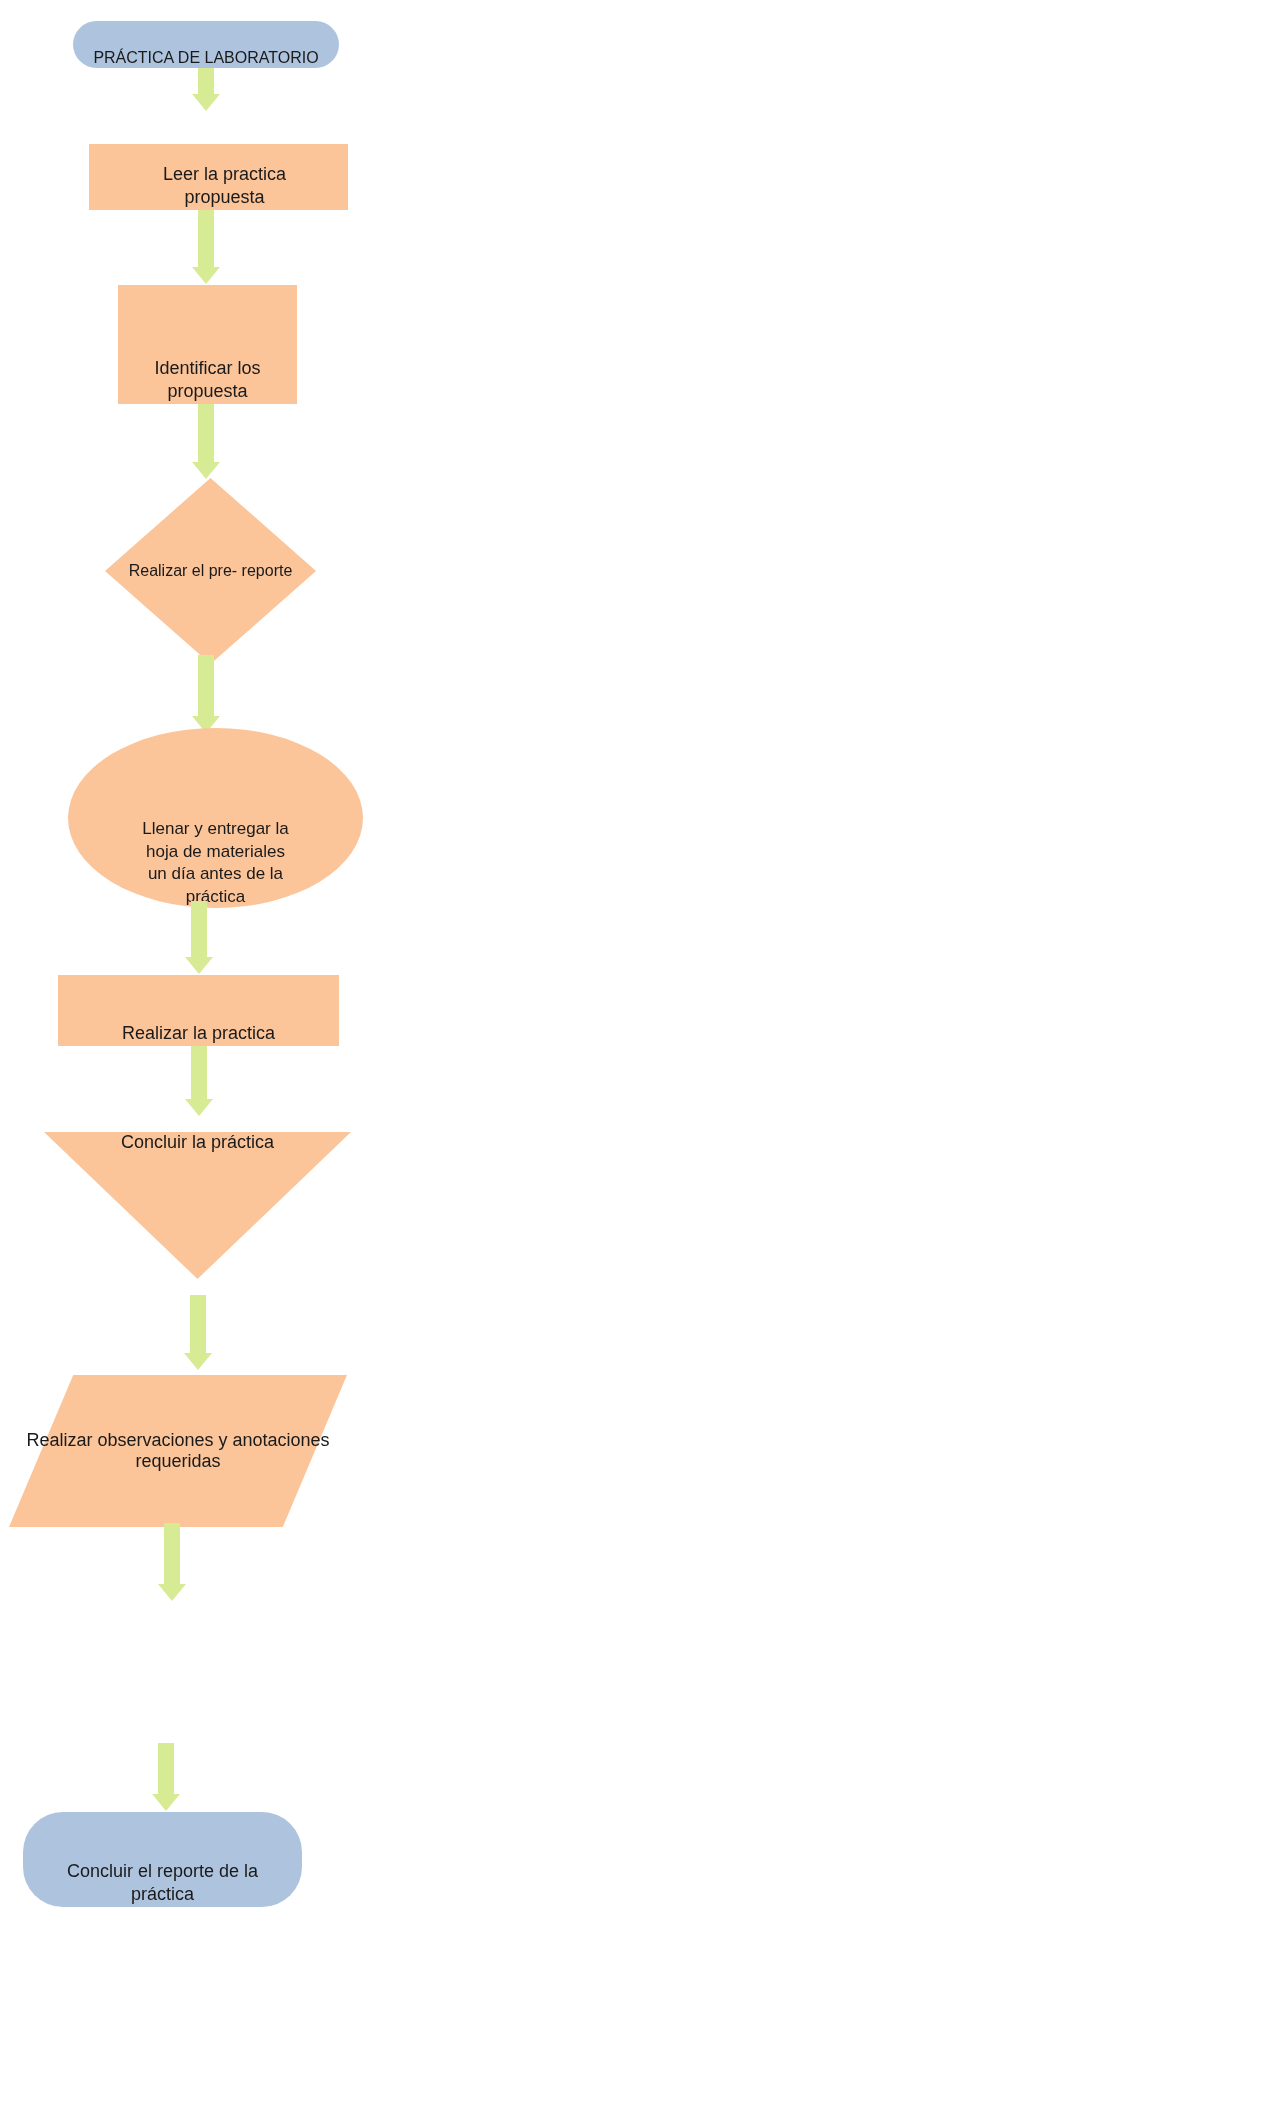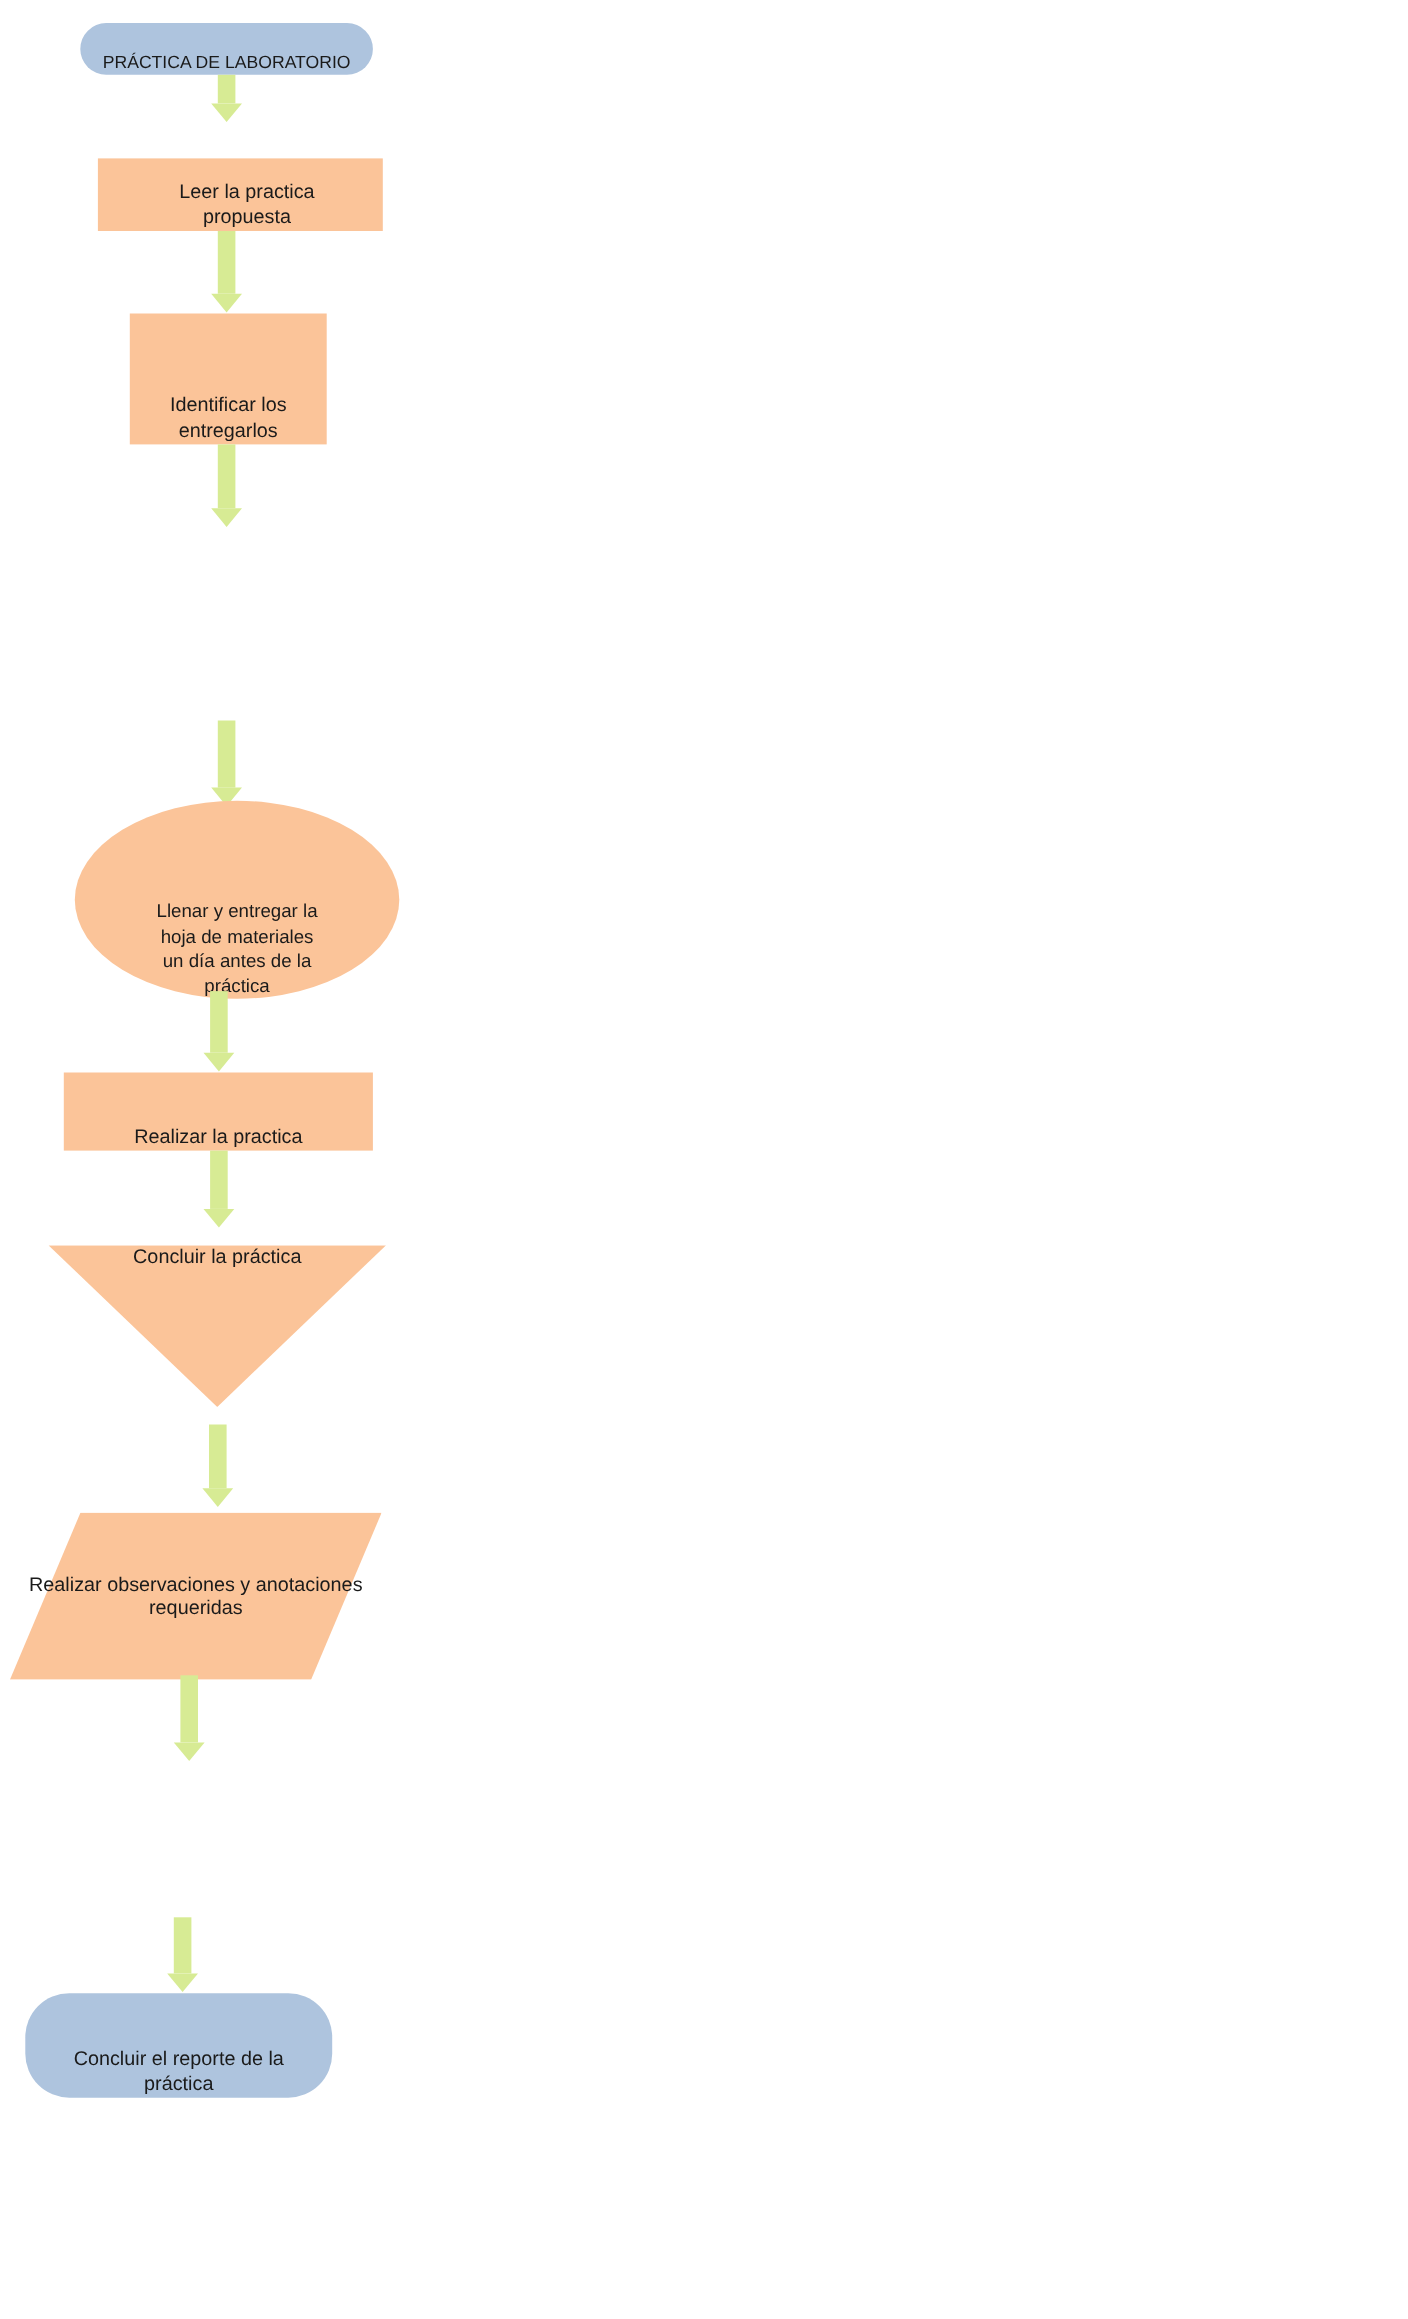--- a/index.html
+++ b/index.html
@@ -140,28 +140,36 @@
 propuesta</span>
   </div>
 
   <div class="arrow" style="left:188px; top:210px; width:36px; height:74px;">
     <div class="shaft" style="width:16px; height:57px;"></div>
     <div class="head"></div>
   </div>
 
   <div class="node rect" style="left:118px; top:285px; width:179px; height:119px; font-size:18px;">
     <span class="label">Identificar los
-entregarlos</span>
+propuesta</span>
   </div>
 
   <div class="arrow" style="left:188px; top:404px; width:36px; height:75px;">
     <div class="shaft" style="width:16px; height:58px;"></div>
     <div class="head"></div>
   </div>
 
+  <div class="diamond-wrap" style="left:105px; top:478px; width:211px; height:186px;">
+    <div class="diamond-shape"></div>
+    <div class="diamond-text" style="font-size:16px;">
+      <span class="label">Realizar
+el pre-
+reporte</span>
+    </div>
+  </div>
 
   <div class="arrow" style="left:188px; top:655px; width:36px; height:78px;">
     <div class="shaft" style="width:16px; height:61px;"></div>
     <div class="head"></div>
   </div>
 
   <div class="node ellipse" style="left:68px; top:728px; width:295px; height:180px; font-size:17px;">
     <span class="label">Llenar y entregar la
 hoja de materiales
 un día antes de la

